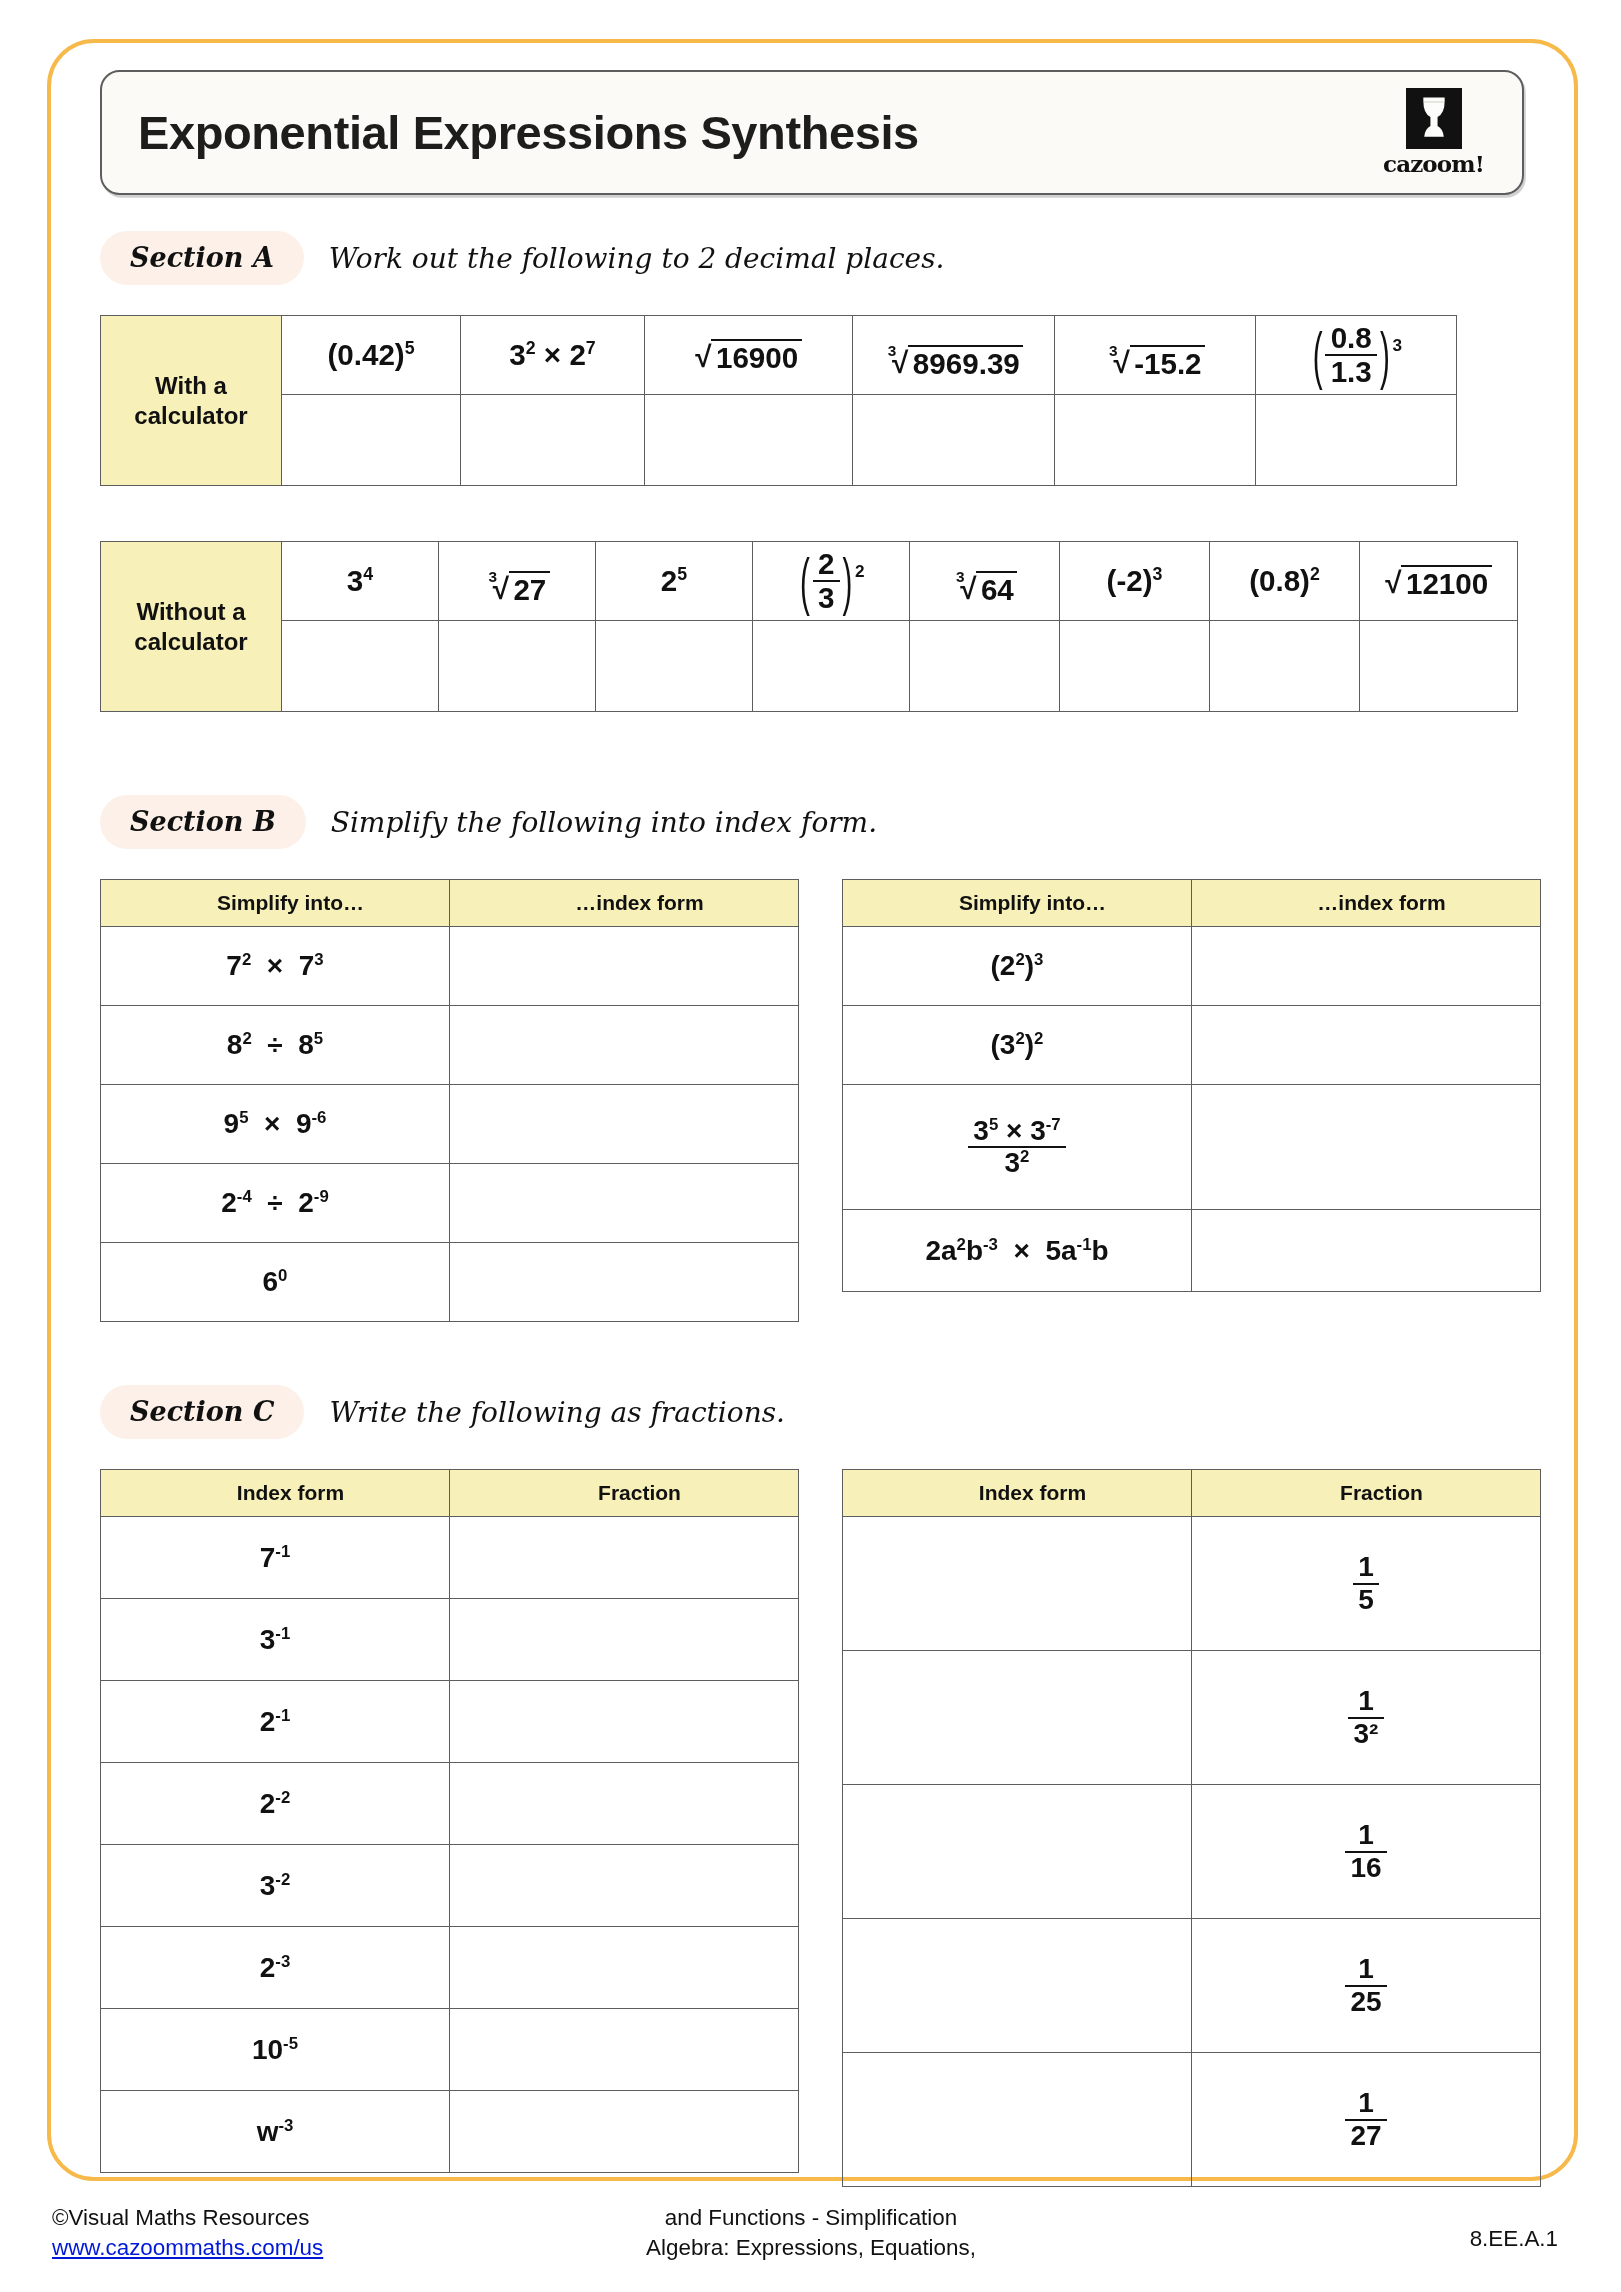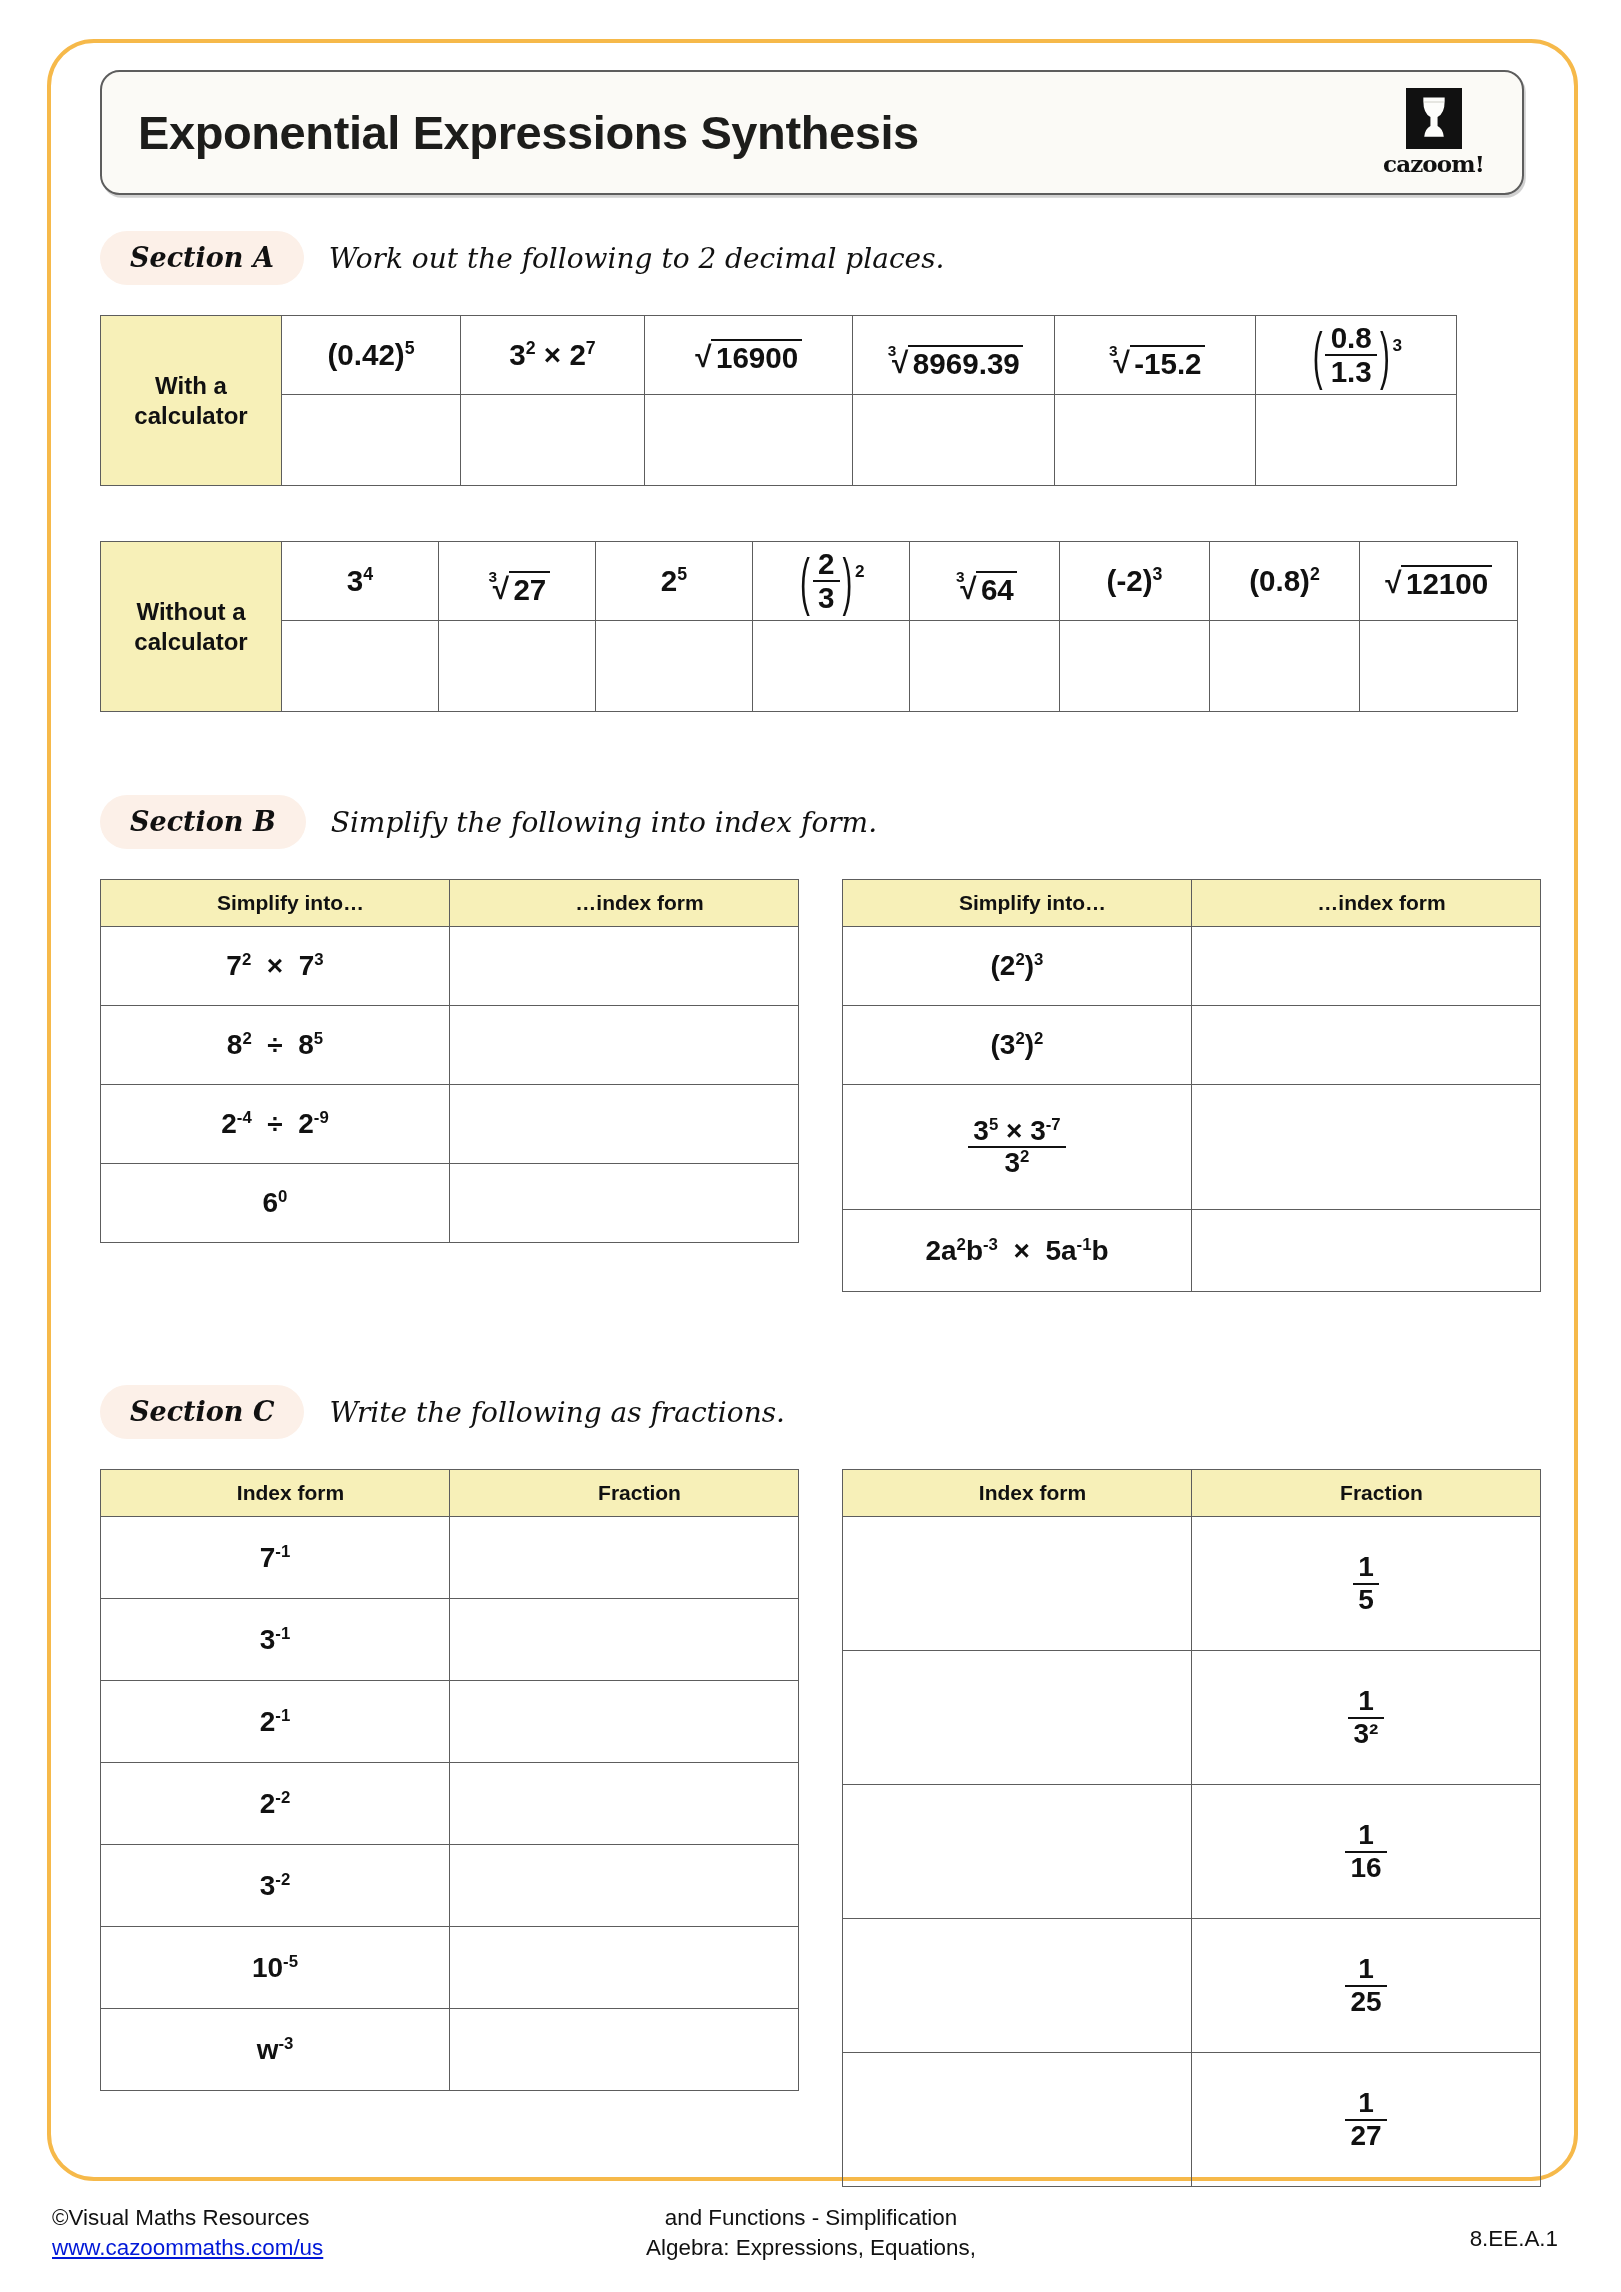--- a/index.html
+++ b/index.html
@@ -328,20 +328,24 @@
   </tr>
   <tr>
     <td style="height:79px">7<sup>2</sup> &nbsp;×&nbsp; 7<sup>3</sup></td>
     <td></td>
   </tr>
   <tr>
     <td style="height:79px">8<sup>2</sup> &nbsp;÷&nbsp; 8<sup>5</sup></td>
     <td></td>
   </tr>
   <tr>
+    <td style="height:79px">9<sup>5</sup> &nbsp;×&nbsp; 9<sup>-6</sup></td>
+    <td></td>
+  </tr>
+  <tr>
     <td style="height:79px">2<sup>-4</sup> &nbsp;÷&nbsp; 2<sup>-9</sup></td>
     <td></td>
   </tr>
   <tr>
     <td style="height:79px">6<sup>0</sup></td>
     <td></td>
   </tr>
 </tbody>
   </table>
 
@@ -397,20 +401,24 @@
   <tr>
     <td style="height:82px">2<sup>-1</sup></td>
     <td></td>
   </tr>
   <tr>
     <td style="height:82px">2<sup>-2</sup></td>
     <td></td>
   </tr>
   <tr>
     <td style="height:82px">3<sup>-2</sup></td>
+    <td></td>
+  </tr>
+  <tr>
+    <td style="height:82px">2<sup>-3</sup></td>
     <td></td>
   </tr>
   <tr>
     <td style="height:82px">10<sup>-5</sup></td>
     <td></td>
   </tr>
   <tr>
     <td style="height:82px">w<sup>-3</sup></td>
     <td></td>
   </tr>

